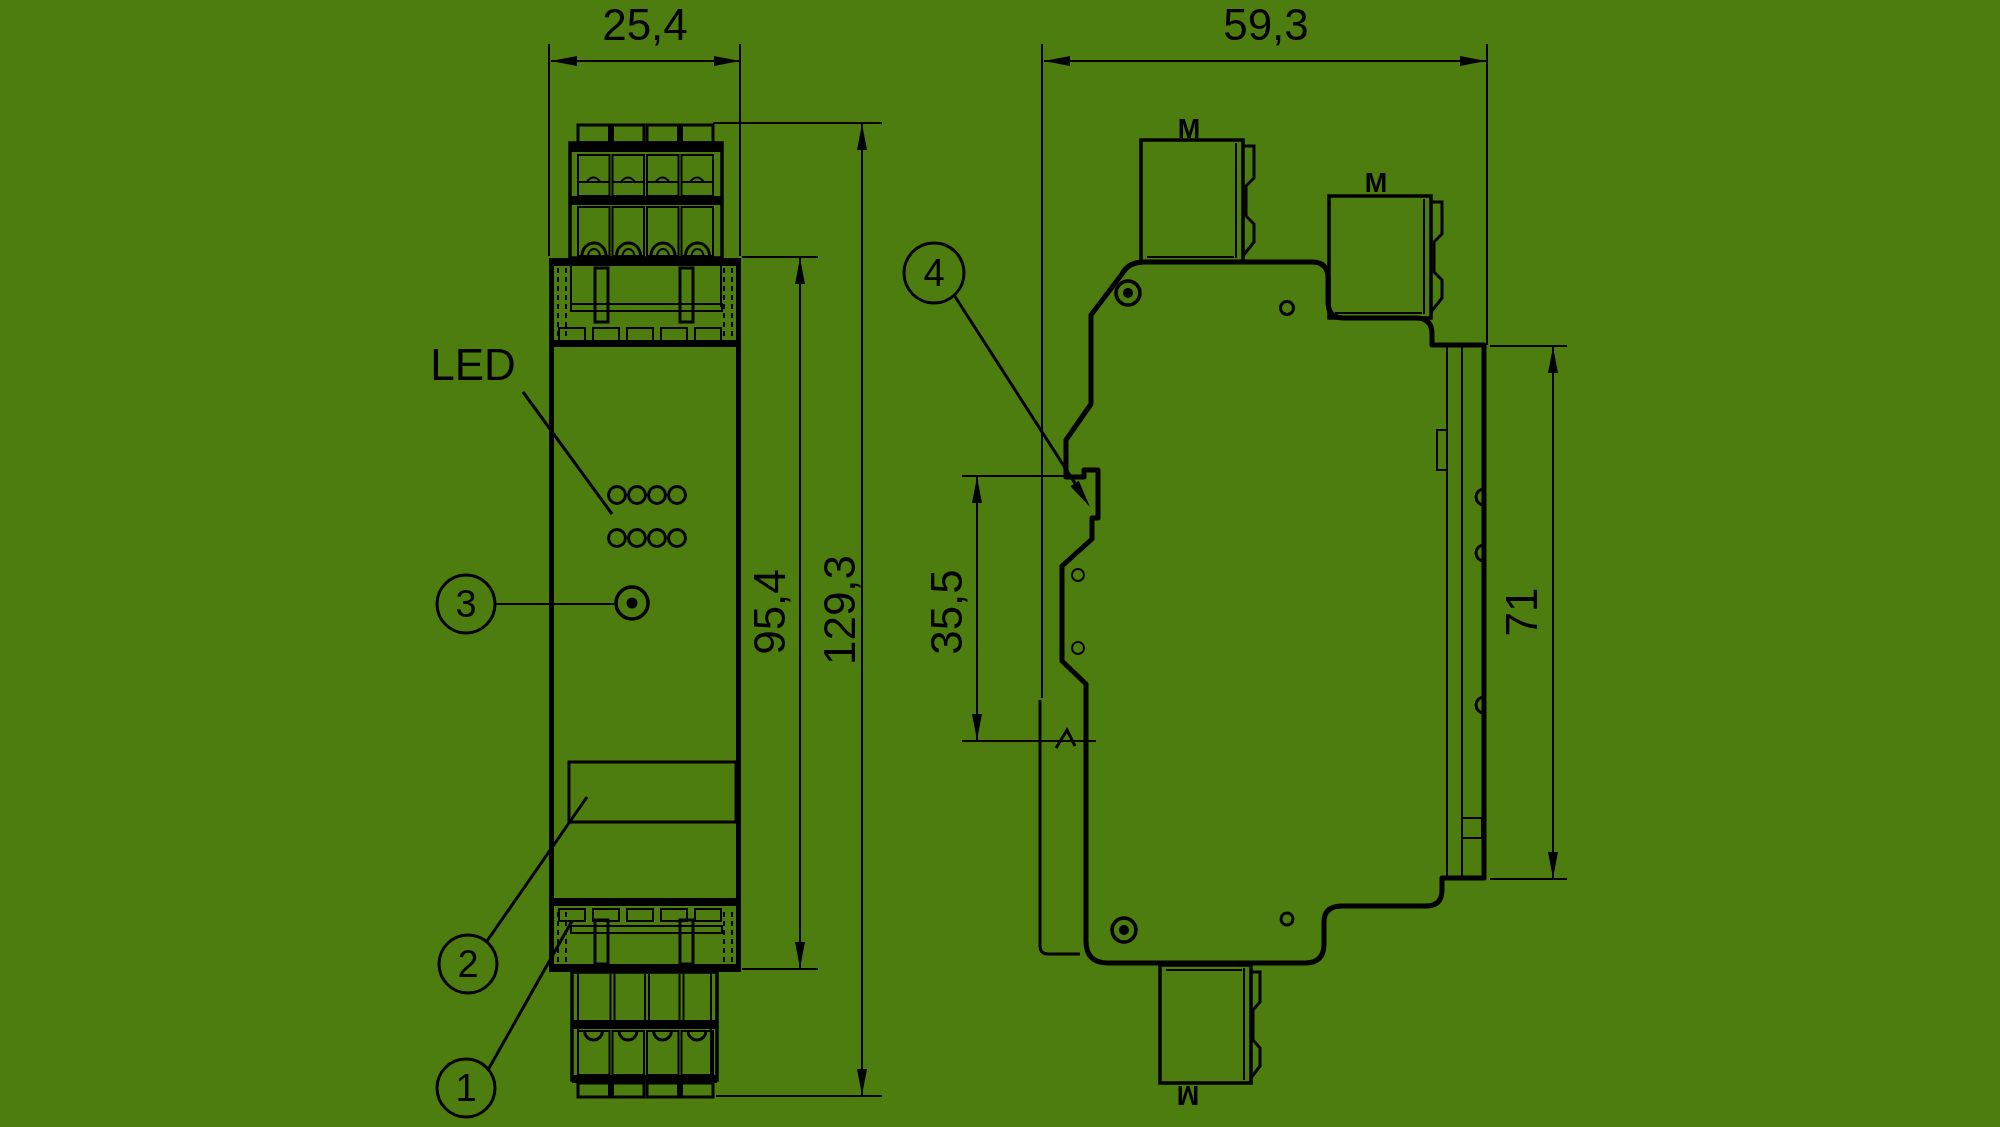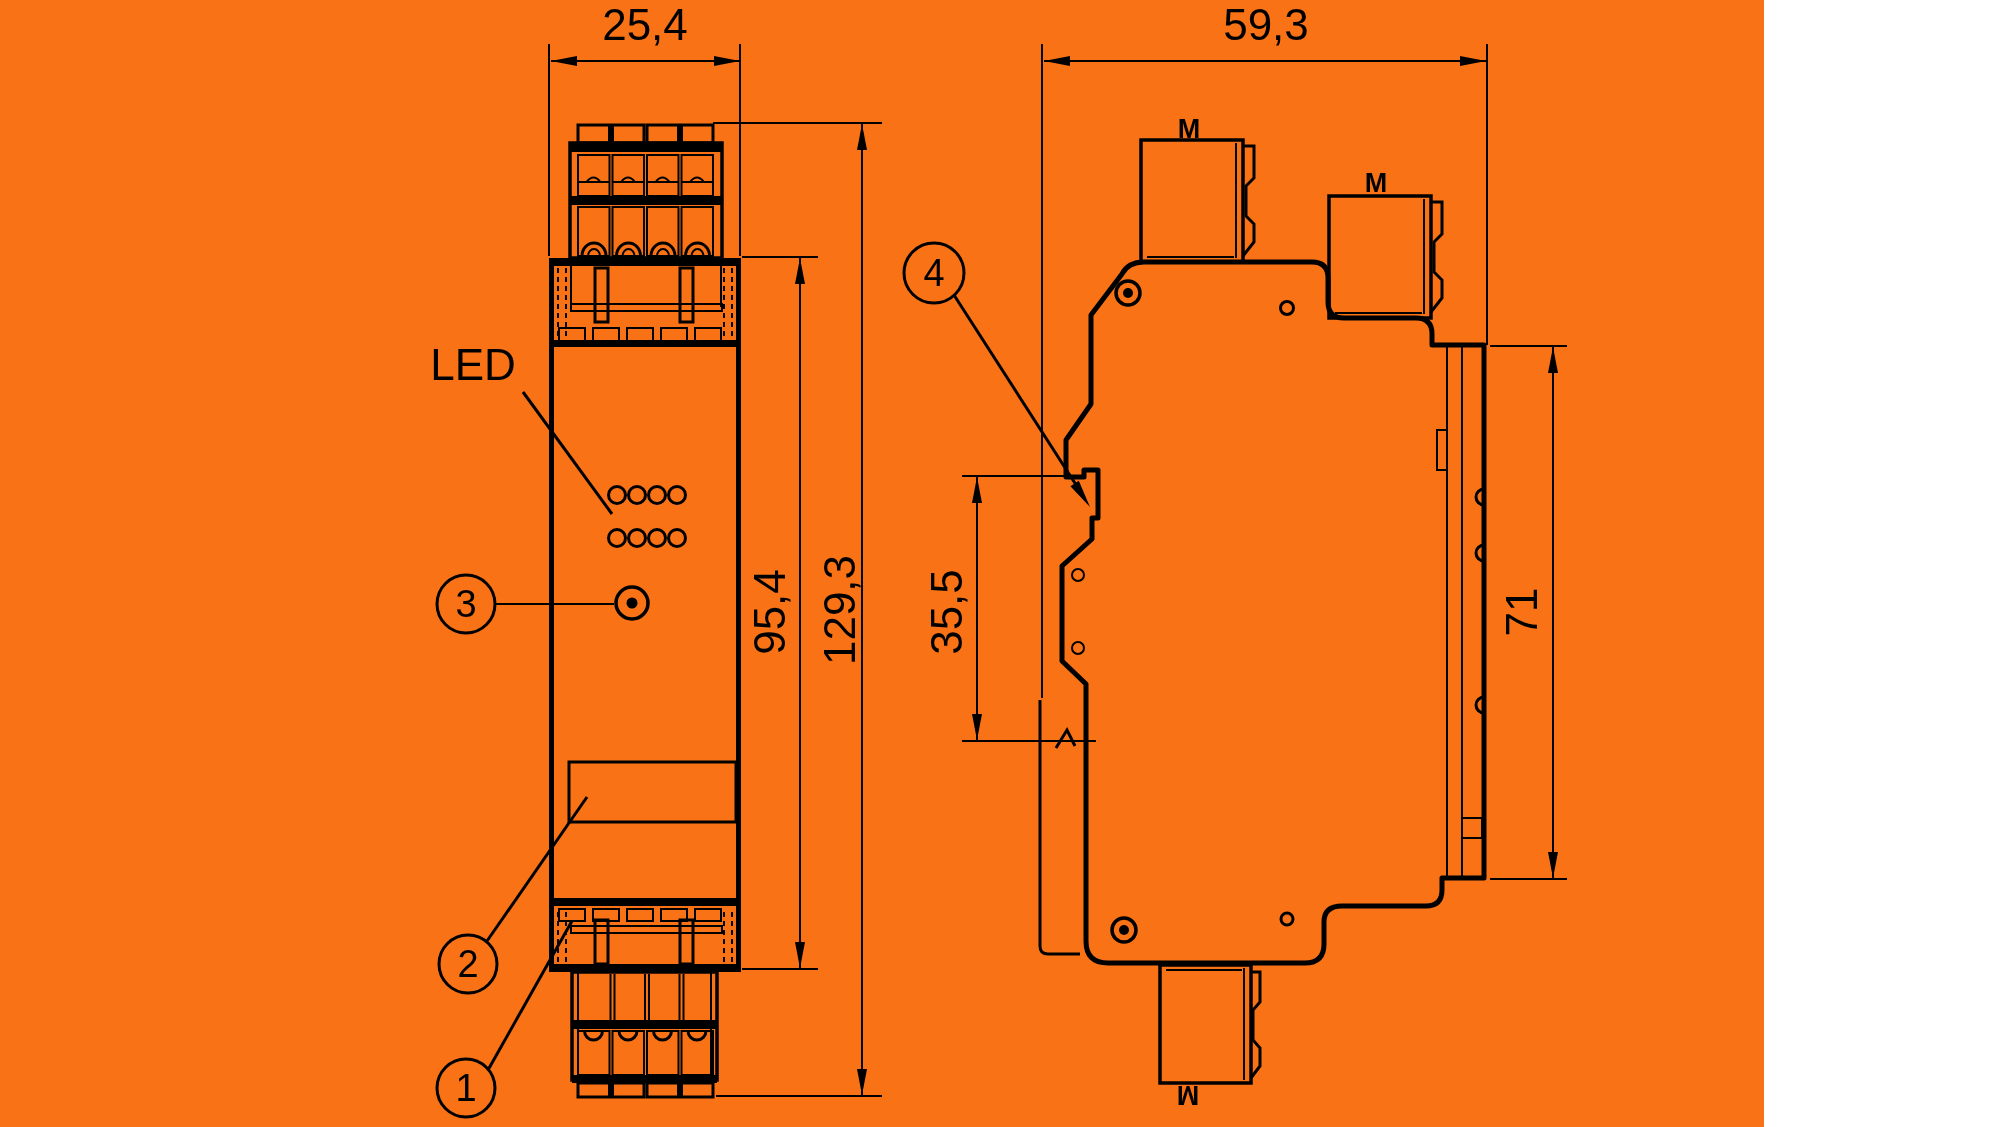--- a/index.html
+++ b/index.html
@@ -1,16 +1,16 @@
 <!DOCTYPE html>
 <html><head>
 <meta charset="utf-8">
 <style>
   html,body{margin:0;padding:0;background:#ffffff;}
-  .stage{width:1764px;height:1127px;background:#f97316;position:relative;text-align:right;}
+  .stage{width:2000px;height:1127px;background:#4d7c0f;position:relative;text-align:right;}
   svg{display:block;}
   .lbl{font-family:"Liberation Sans","DejaVu Sans",sans-serif;fill:#000;}
   .dim{font-size:44px;}
   .callout-num{font-size:38px;}
   .mlbl{font-size:27px;font-weight:bold;}
   .ledlbl{font-size:44px;}
   .thin{stroke:#000;stroke-width:2;fill:none;}
   .med{stroke:#000;stroke-width:3;fill:none;}
   .med2{stroke:#000;stroke-width:3.5;fill:none;}
   .heavy{stroke:#000;stroke-width:5;fill:none;}

